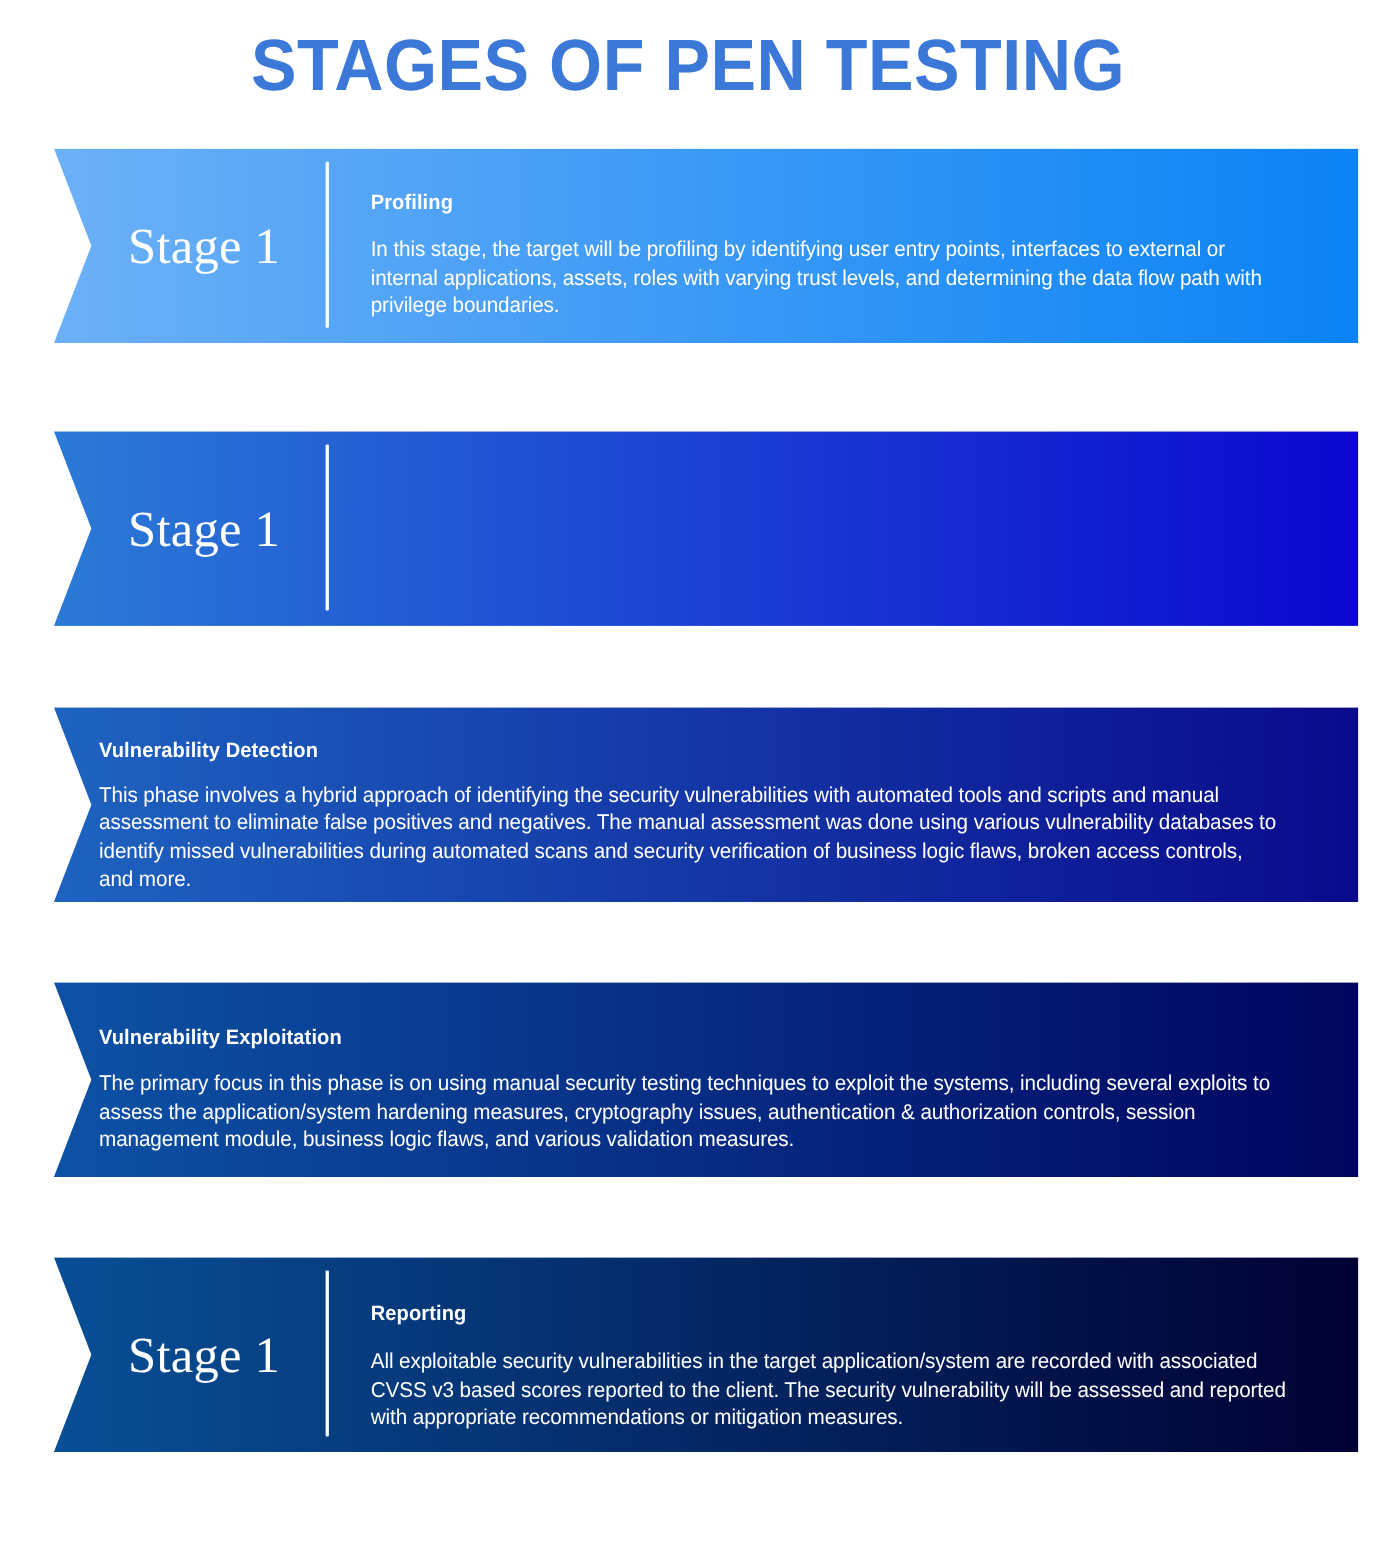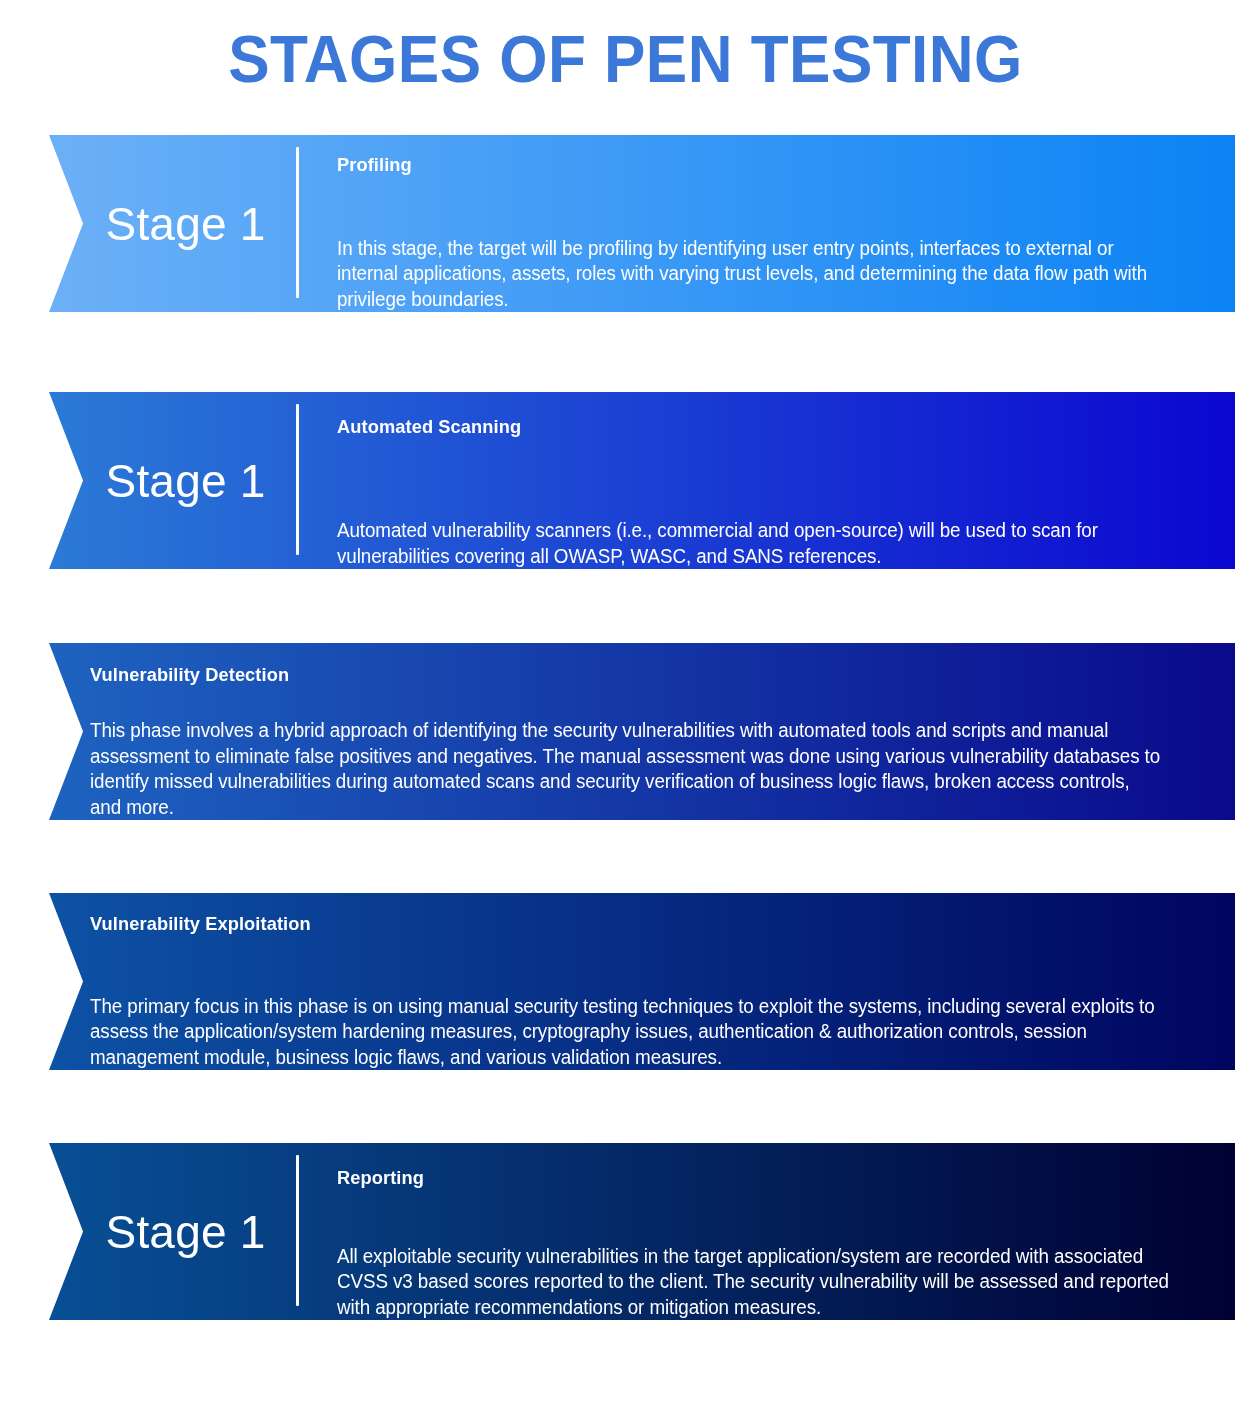--- a/index.html
+++ b/index.html
@@ -72,21 +72,21 @@
     flex: 0 0 247px;
     display: flex;
     align-items: center;
     justify-content: center;
     padding-left: 26px;
     box-sizing: border-box;
   }
 
   .stage-label {
     color: #ffffff;
-    font-family: Liberation Sans, sans-serif;
+    font-family: Liberation Serif, serif;
     font-weight: normal;
     font-size: 46px;
     line-height: 50px;
     white-space: nowrap;
     letter-spacing: 0.2px;
   }
 
   .stage-divider {
     flex: 0 0 3px;
     width: 3px;
@@ -94,21 +94,21 @@
     margin: 12px 0 14px 0;
     border-radius: 1px;
   }
 
   .stage-text-col {
     flex: 1 1 auto;
     padding: 0 32px 0 38px;
     box-sizing: border-box;
     display: flex;
     flex-direction: column;
-    justify-content: space-between;
+    justify-content: center;
   }
 
   .stage-heading {
     color: #ffffff;
     font-family: "Liberation Sans", sans-serif;
     font-weight: bold;
     font-size: 19px;
     line-height: 22px;
     letter-spacing: 0.1px;
     transform: scaleX(0.96);
@@ -170,24 +170,20 @@
       </div>
     </div>
   </div>
 
   <div class="stage-banner" id="stage-2" style="background: linear-gradient(90deg, rgb(43, 122, 214) 0%, rgb(11, 7, 208) 100%);">
     <div class="stage-inner">
       <div class="stage-label-col">
         <div class="stage-label">Stage 1</div>
       </div>
       <div class="stage-divider"></div>
-      <div class="stage-text-col">
-        <div class="stage-heading">Automated Scanning</div>
-        <div class="stage-body">Automated vulnerability scanners (i.e., commercial and open-source) will be used to scan for vulnerabilities covering all OWASP, WASC, and SANS references.</div>
-      </div>
     </div>
   </div>
 
   <div class="stage-banner" id="stage-3" style="background: linear-gradient(90deg, rgb(30, 99, 192) 0%, rgb(10, 10, 140) 100%);">
     <div class="stage-inner">
       <div class="stage-divider"></div>
       <div class="stage-text-col">
         <div class="stage-heading">Vulnerability Detection</div>
         <div class="stage-body">This phase involves a hybrid approach of identifying the security vulnerabilities with automated tools and scripts and manual assessment to eliminate false positives and negatives. The manual assessment was done using various vulnerability databases to identify missed vulnerabilities during automated scans and security verification of business logic flaws, broken access controls, and more.</div>
       </div>

